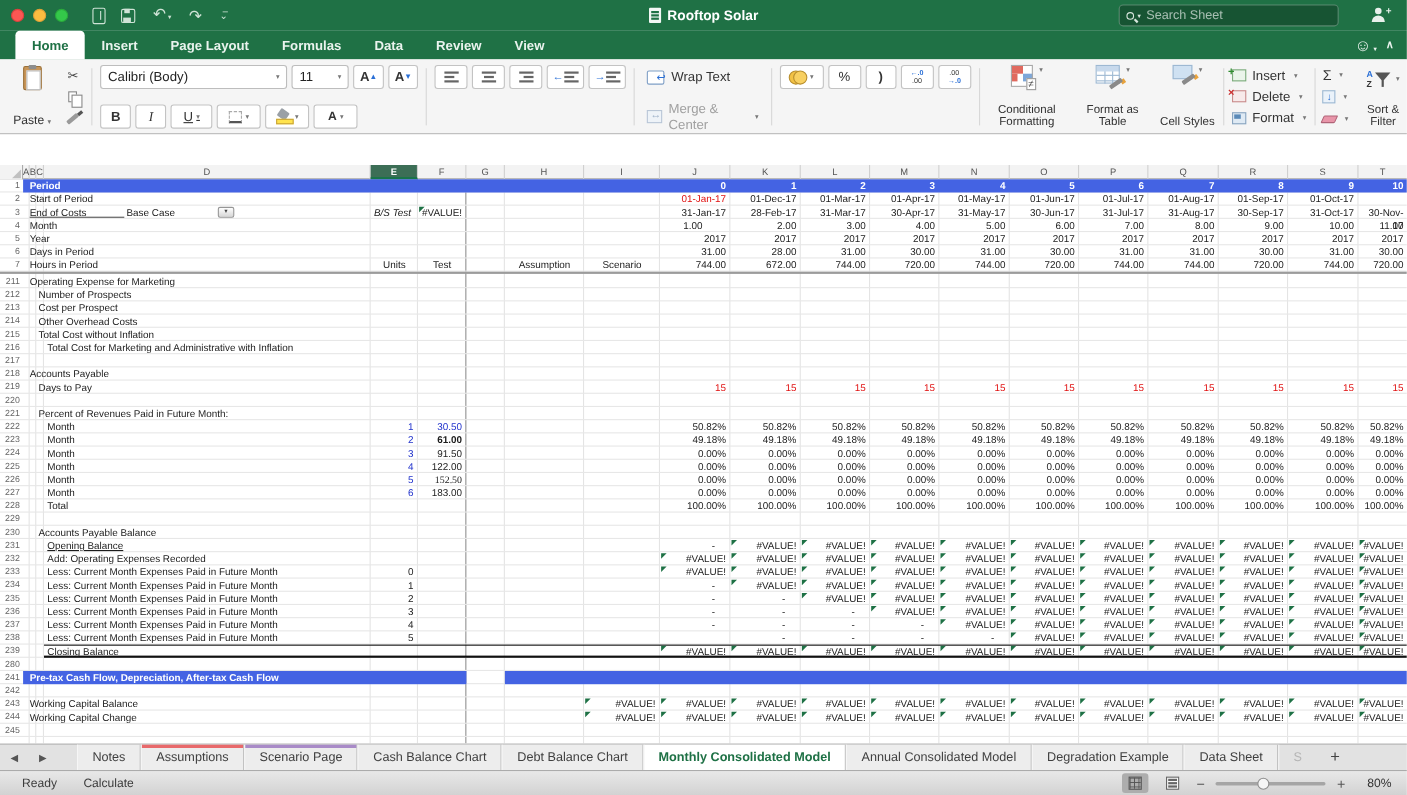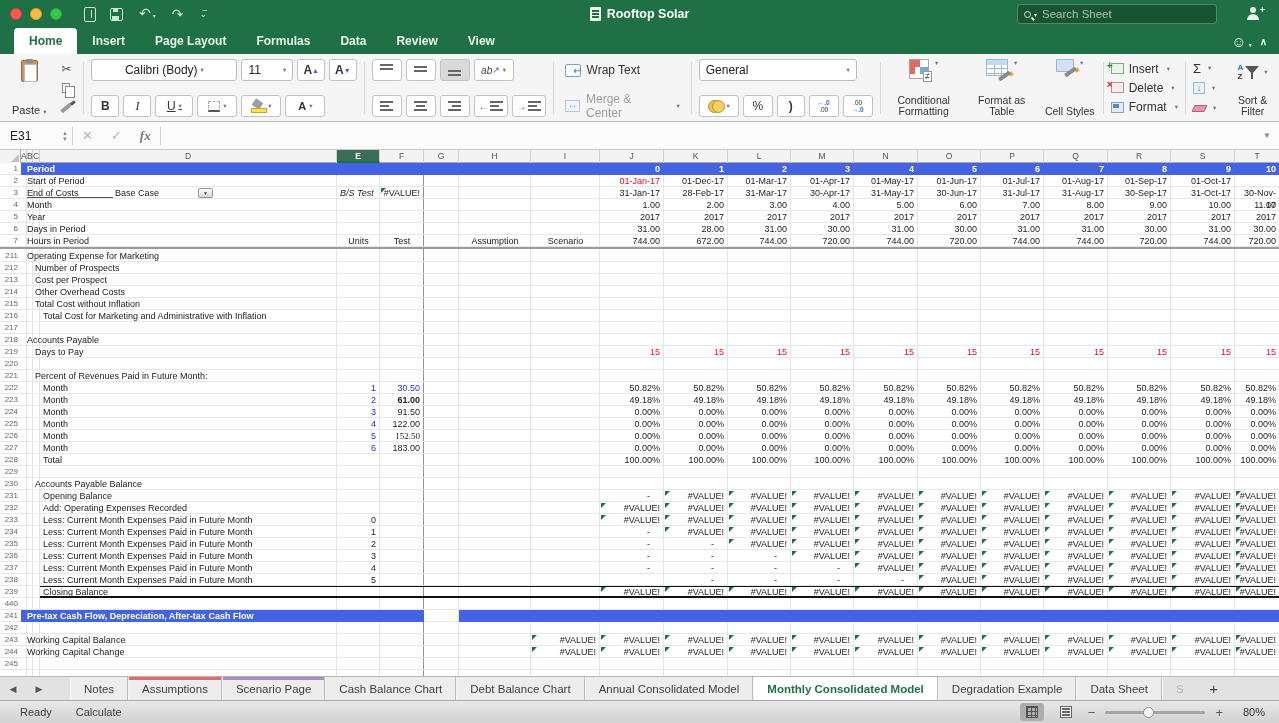--- a/index.html
+++ b/index.html
@@ -257,21 +257,21 @@
           </div>
         <div class="mini">
             <span class="brushicon"></span>
           </div>
       </div>
     </div>
     <div class="rdiv"></div>
 
     <div class="rgroup">
       <div class="rrow">
-        <div class="sel-box" style="width:146px;justify-content:center;">
+        <div class="sel-box" style="width:170px;">
             <span>Calibri (Body)</span>
             <span class="dd">▾</span>
           </div>
         <div class="sel-box" style="width:52px;">
             <span>11</span>
             <span class="dd">▾</span>
           </div>
         <div class="rbtn">
             <span class="fA">A</span>
             <span class="triup">▲</span>
@@ -302,45 +302,20 @@
           </div>
         <div class="rbtn" style="width:40px;">
             <span class="fcolA">A<span class="fcolbar"></span></span>
             <span class="dd">▾</span>
           </div>
       </div>
     </div>
     <div class="rdiv"></div>
 
     <div class="rgroup">
-      <div class="rrow">
-        <div class="rbtn" style="width:30px;">
-            <span class="vbars vtop">
-              <i></i>
-              <i></i>
-            </span>
-          </div>
-        <div class="rbtn" style="width:30px;">
-            <span class="vbars vmid">
-              <i></i>
-              <i></i>
-            </span>
-          </div>
-        <div class="rbtn sel" style="width:30px;">
-            <span class="vbars vbot">
-              <i></i>
-              <i></i>
-            </span>
-          </div>
-        <div class="rbtn" style="width:40px;">
-            <span class="abico">ab</span>
-            <span class="abarrow">↗</span>
-            <span class="dd">▾</span>
-          </div>
-      </div>
       <div class="rrow">
         <div class="rbtn" style="width:30px;">
             <span class="hbars ha-l">
               <i></i>
               <i></i>
               <i></i>
             </span>
           </div>
         <div class="rbtn" style="width:30px;">
             <span class="hbars ha-c">
@@ -383,26 +358,20 @@
       </div>
       <div class="labbtn gray">
         <span class="mergeico"></span>
         <span>Merge &amp; Center</span>
           <span class="dd">▾</span>
       </div>
     </div>
     <div class="rdiv"></div>
 
     <div class="rgroup">
-      <div class="rrow">
-        <div class="sel-box" style="width:158px;">
-            <span>General</span>
-            <span class="dd">▾</span>
-          </div>
-      </div>
       <div class="rrow">
         <div class="rbtn" style="width:40px;">
             <span class="coins"></span>
             <span class="dd">▾</span>
           </div>
         <div class="rbtn" style="width:30px;">
             <span>%</span>
           </div>
         <div class="rbtn" style="width:28px;font-weight:bold;">
             <span>)</span>
@@ -483,36 +452,20 @@
               <span class="z">Z</span>
             </span>
           <span class="funnel"></span>
           <span class="dd">▾</span>
         </div>
         <div class="biglabel">Sort &amp; Filter</div>
       </div>
     </div>
   </div>
 
-  <div id="formulabar">
-    <div id="namebox">
-      <span>E31</span>
-      <span class="stepper">
-          <span>▲</span>
-          <span>▼</span>
-        </span>
-    </div>
-    <div class="fbdiv"></div>
-    <span class="fbico">✕</span>
-    <span class="fbico">✓</span>
-    <span class="fxico">fx</span>
-    <div class="fbdiv"></div>
-    <div id="fbinput"></div>
-    <span class="fbchev">▼</span>
-  </div>
 
   <div id="grid">
     <div id="gvlines">
         <div class="vline" style="left: 26px;"></div>
         <div class="vline" style="left: 32px;"></div>
         <div class="vline" style="left: 39px;"></div>
         <div class="vline" style="left: 336px;"></div>
         <div class="vline" style="left: 379px;"></div>
         <div class="vline strong" style="left: 423px;"></div>
         <div class="vline" style="left: 458px;"></div>
@@ -600,21 +553,21 @@
           <div class="cellv" style="left: 918px; width: 63px;">30-Jun-17</div>
           <div class="cellv" style="left: 981px; width: 63px;">31-Jul-17</div>
           <div class="cellv" style="left: 1044px; width: 64px;">31-Aug-17</div>
           <div class="cellv" style="left: 1108px; width: 63px;">30-Sep-17</div>
           <div class="cellv" style="left: 1171px; width: 64px;">31-Oct-17</div>
           <div class="cellv" style="left: 1235px; width: 45px;">30-Nov-17</div>
         </div>
         <div class="grow" style="top: 49px;">
           <div class="rn">4</div>
           <div class="lab" style="left: 27px;">Month</div>
-          <div class="cellv" style="left: 600px; width: 64px;">1.00</div>
+          <div class="cellv" style="left: 600px; width: 64px; text-align: center;">1.00</div>
           <div class="cellv" style="left: 664px; width: 64px;">2.00</div>
           <div class="cellv" style="left: 728px; width: 63px;">3.00</div>
           <div class="cellv" style="left: 791px; width: 63px;">4.00</div>
           <div class="cellv" style="left: 854px; width: 64px;">5.00</div>
           <div class="cellv" style="left: 918px; width: 63px;">6.00</div>
           <div class="cellv" style="left: 981px; width: 63px;">7.00</div>
           <div class="cellv" style="left: 1044px; width: 64px;">8.00</div>
           <div class="cellv" style="left: 1108px; width: 63px;">9.00</div>
           <div class="cellv" style="left: 1171px; width: 64px;">10.00</div>
           <div class="cellv" style="left: 1235px; width: 45px;">11.00</div>
@@ -840,21 +793,21 @@
         </div>
         <div class="grow" style="top: 316px;">
           <div class="rn">229</div>
         </div>
         <div class="grow" style="top: 328px;">
           <div class="rn">230</div>
           <div class="lab" style="left: 35px;">Accounts Payable Balance</div>
         </div>
         <div class="grow" style="top: 340px;">
           <div class="rn">231</div>
-          <div class="lab" style="left: 43px;">Opening Balance</div>
+          <div class="lab" style="left: 43px; text-decoration: underline;">Opening Balance</div>
           <div class="cellv dash" style="left: 600px; width: 64px;">-</div>
           <div class="cellv" style="left: 664px; width: 64px;">#VALUE!<span class="tri"></span></div>
           <div class="cellv" style="left: 728px; width: 63px;">#VALUE!<span class="tri"></span></div>
           <div class="cellv" style="left: 791px; width: 63px;">#VALUE!<span class="tri"></span></div>
           <div class="cellv" style="left: 854px; width: 64px;">#VALUE!<span class="tri"></span></div>
           <div class="cellv" style="left: 918px; width: 63px;">#VALUE!<span class="tri"></span></div>
           <div class="cellv" style="left: 981px; width: 63px;">#VALUE!<span class="tri"></span></div>
           <div class="cellv" style="left: 1044px; width: 64px;">#VALUE!<span class="tri"></span></div>
           <div class="cellv" style="left: 1108px; width: 63px;">#VALUE!<span class="tri"></span></div>
           <div class="cellv" style="left: 1171px; width: 64px;">#VALUE!<span class="tri"></span></div>
@@ -980,21 +933,21 @@
           <div class="cellv" style="left: 791px; width: 63px;">#VALUE!<span class="tri"></span></div>
           <div class="cellv" style="left: 854px; width: 64px;">#VALUE!<span class="tri"></span></div>
           <div class="cellv" style="left: 918px; width: 63px;">#VALUE!<span class="tri"></span></div>
           <div class="cellv" style="left: 981px; width: 63px;">#VALUE!<span class="tri"></span></div>
           <div class="cellv" style="left: 1044px; width: 64px;">#VALUE!<span class="tri"></span></div>
           <div class="cellv" style="left: 1108px; width: 63px;">#VALUE!<span class="tri"></span></div>
           <div class="cellv" style="left: 1171px; width: 64px;">#VALUE!<span class="tri"></span></div>
           <div class="cellv" style="left: 1235px; width: 45px;">#VALUE!<span class="tri"></span></div>
         </div>
         <div class="grow" style="top: 448px;">
-          <div class="rn">440</div>
+          <div class="rn">280</div>
         </div>
         <div class="grow" style="top: 460px;">
           <div class="banner-seg" style="left: 21px; width: 403px;"></div>
           <div class="banner-seg" style="left: 459px; width: 820px;"></div>
           <div class="rn">241</div>
           <div class="lab bannertext" style="left: 27px;">Pre-tax Cash Flow, Depreciation, After-tax Cash Flow</div>
         </div>
         <div class="grow" style="top: 472px;">
           <div class="rn">242</div>
         </div>
@@ -1052,25 +1005,25 @@
         <div class="stab">
           <div class="accent" style="background: rgb(169, 139, 200);"></div>
           <span>Scenario Page</span>
         </div>
         <div class="stab">
           <span>Cash Balance Chart</span>
         </div>
         <div class="stab">
           <span>Debt Balance Chart</span>
         </div>
+        <div class="stab active">
+          <span>Monthly Consolidated Model</span>
+        </div>
         <div class="stab">
           <span>Annual Consolidated Model</span>
-        </div>
-        <div class="stab active">
-          <span>Monthly Consolidated Model</span>
         </div>
         <div class="stab">
           <span>Degradation Example</span>
         </div>
         <div class="stab">
           <span>Data Sheet</span>
         </div>
         <div class="stab partial">
           <span>S</span>
         </div>

